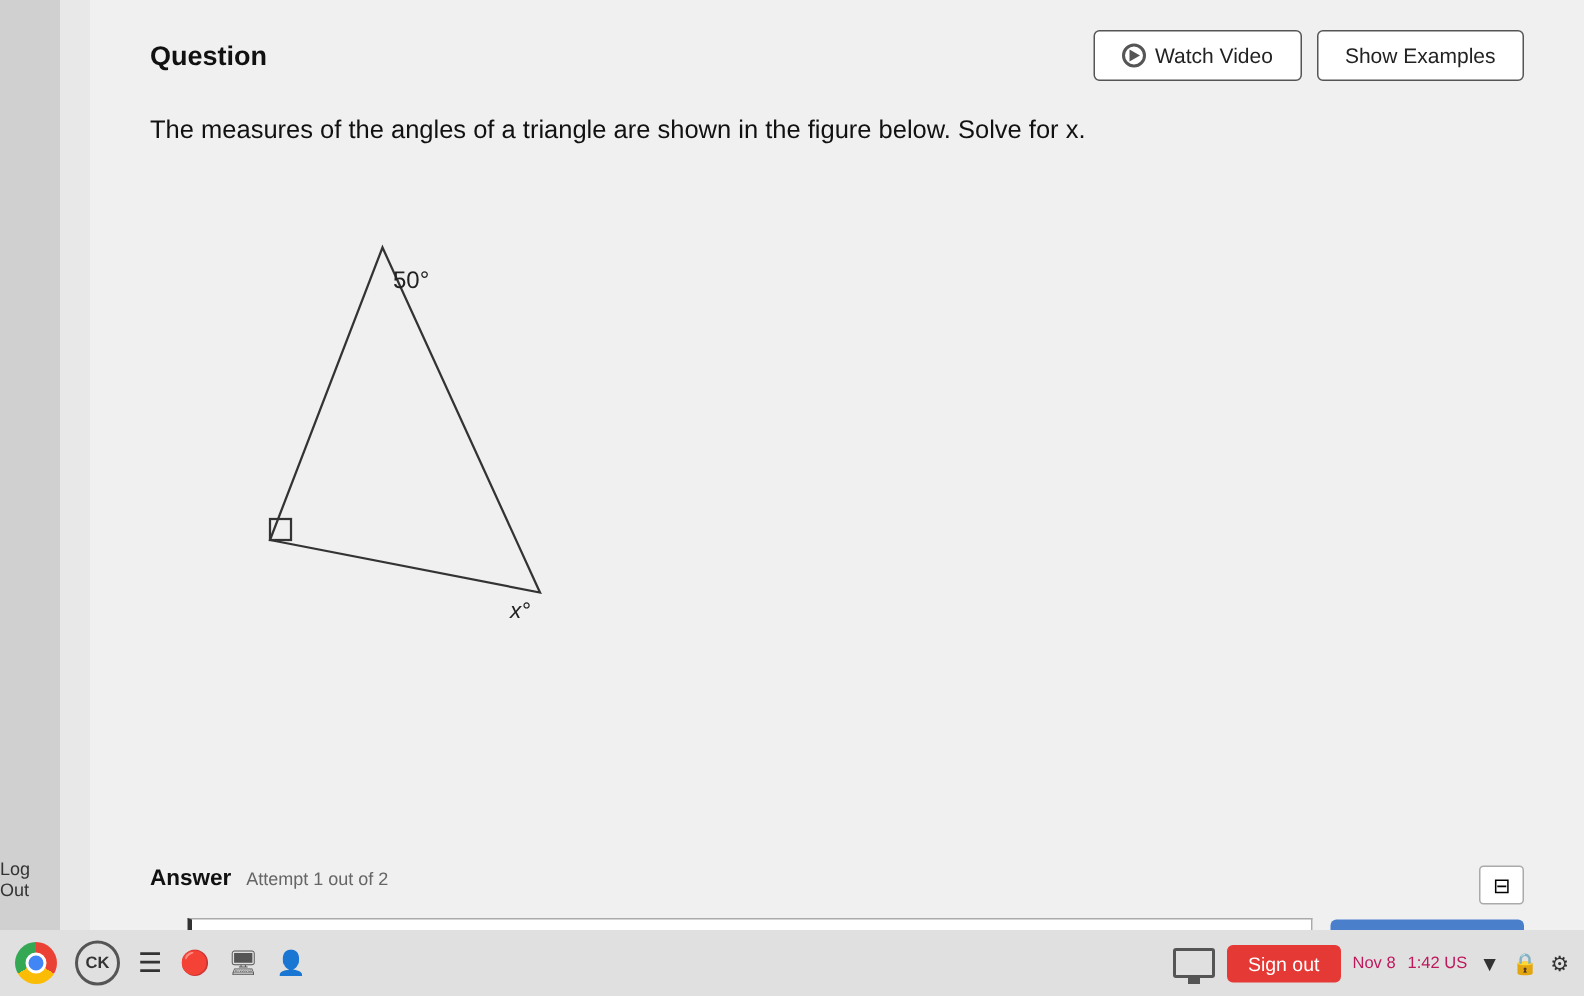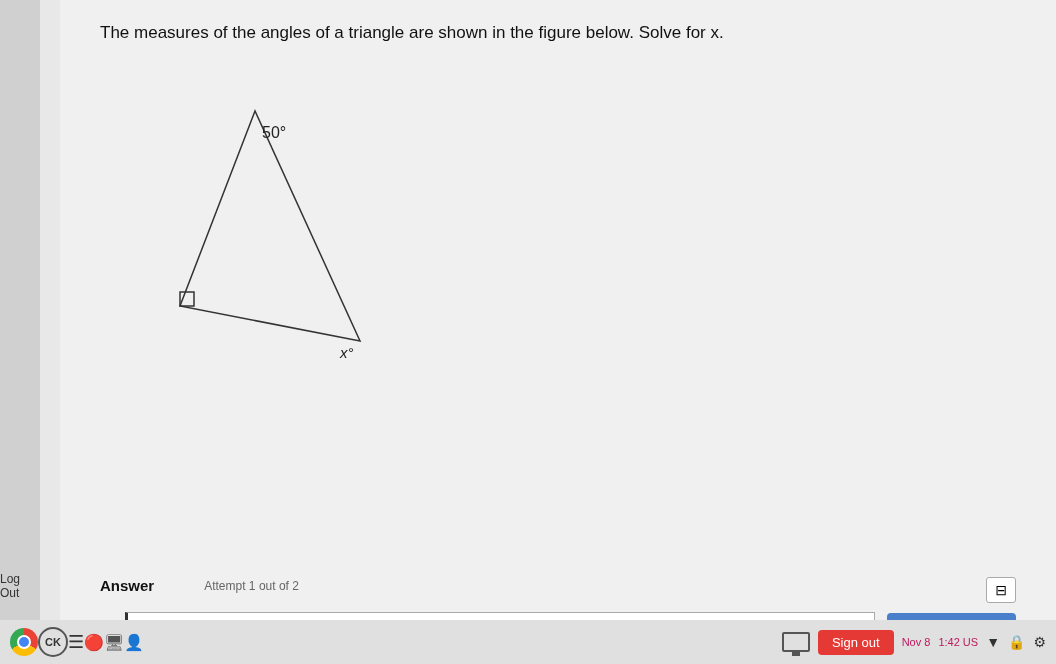--- a/index.html
+++ b/index.html
@@ -119,21 +119,20 @@
     
     .answer-area {
       position: absolute;
       bottom: 60px;
       left: 60px;
       right: 0;
       display: flex;
       align-items: center;
       padding: 10px 40px;
       background: #f0f0f0;
-      gap: 40px;
     }
     .answer-label {
       font-weight: bold;
       font-size: 15px;
       color: #111;
       margin-right: 10px;
     }
     .attempt-label {
       font-size: 12px;
       color: #666;
@@ -193,21 +192,21 @@
     .taskbar {
       position: absolute;
       bottom: 0;
       left: 0;
       right: 0;
       height: 44px;
       background: #e0e0e0;
       display: flex;
       align-items: center;
       padding: 0 10px;
-      gap: 0;
+      gap: 12px;
     }
     .taskbar-chrome {
       background: conic-gradient(from 0deg, #ea4335 0deg 120deg, #fbbc05 120deg 240deg, #34a853 240deg 360deg);
       border-radius: 50%;
       width: 28px;
       height: 28px;
       position: relative;
     }
     .taskbar-chrome::after {
       content: '';
@@ -302,20 +301,34 @@
   </style>
 </head>
 <body>
 
 <div class="left-sidebar">
   <span class="log-out-label">Log Out</span>
 </div>
 
 <div class="main-content">
 
+  <div class="header-row">
+    <span class="question-label">Question</span>
+    <div class="header-buttons">
+      <button class="watch-video-btn">
+        <span class="play-icon">
+          <span class="play-triangle"></span>
+        </span>
+        <span>Watch Video</span>
+      </button>
+      <button class="show-examples-btn">
+        <span>Show Examples</span>
+      </button>
+    </div>
+  </div>
 
   <div class="question-text">The measures of the angles of a triangle are shown in the figure below. Solve for x.</div>
 
   <div class="diagram-area">
     <svg width="320" height="300" viewBox="0 0 320 300">
 
       <polygon points="155,25 80,220 260,255" fill="none" stroke="#333" stroke-width="1.5"></polygon>
 
       <rect x="80" y="206" width="14" height="14" fill="none" stroke="#333" stroke-width="1.5"></rect>
 

